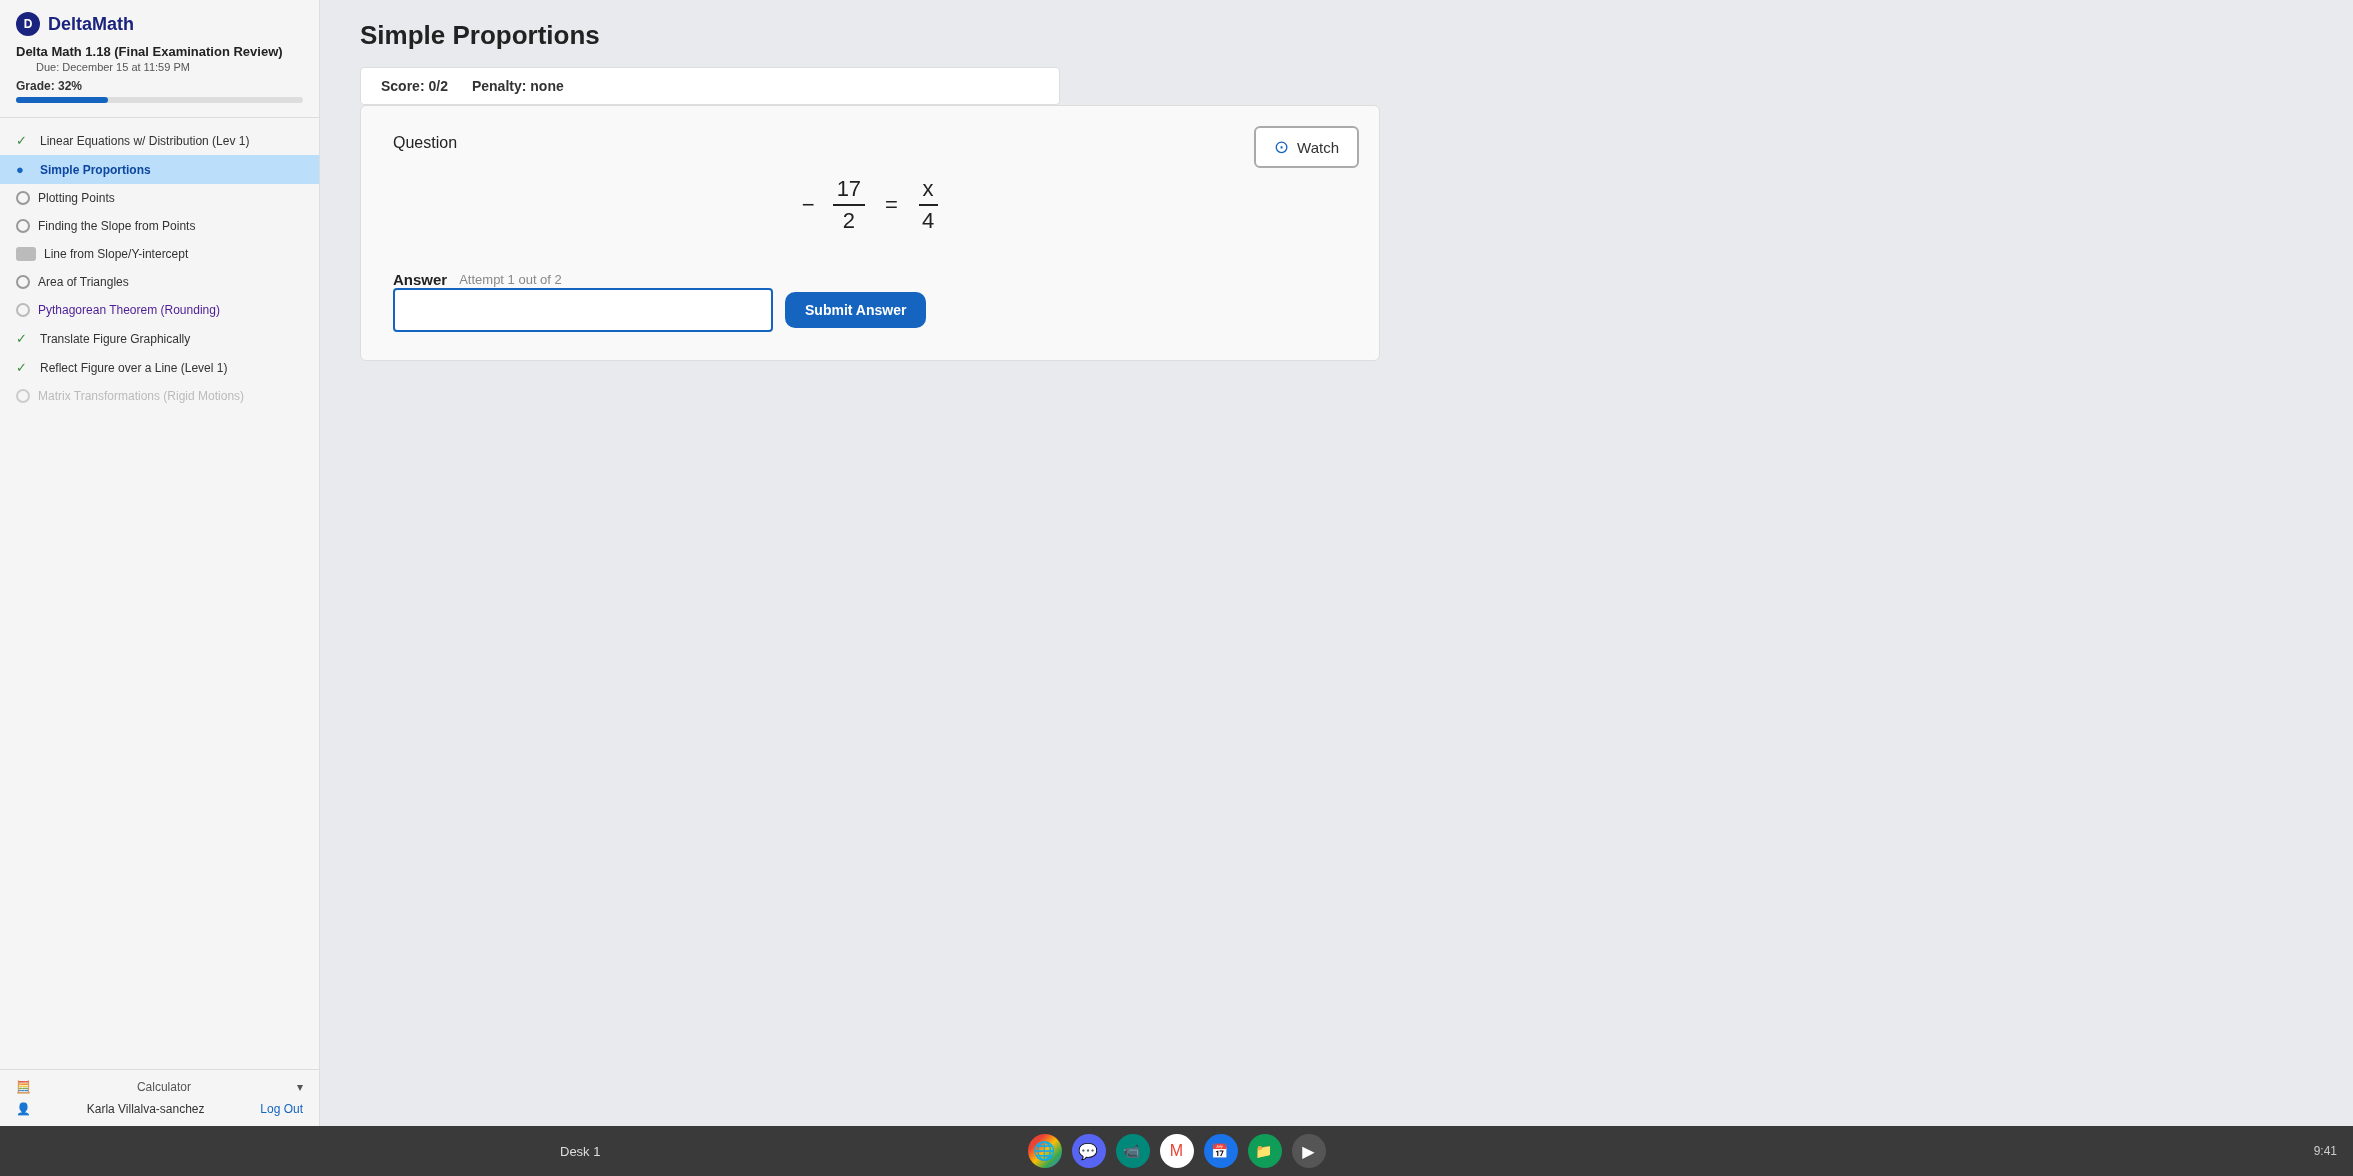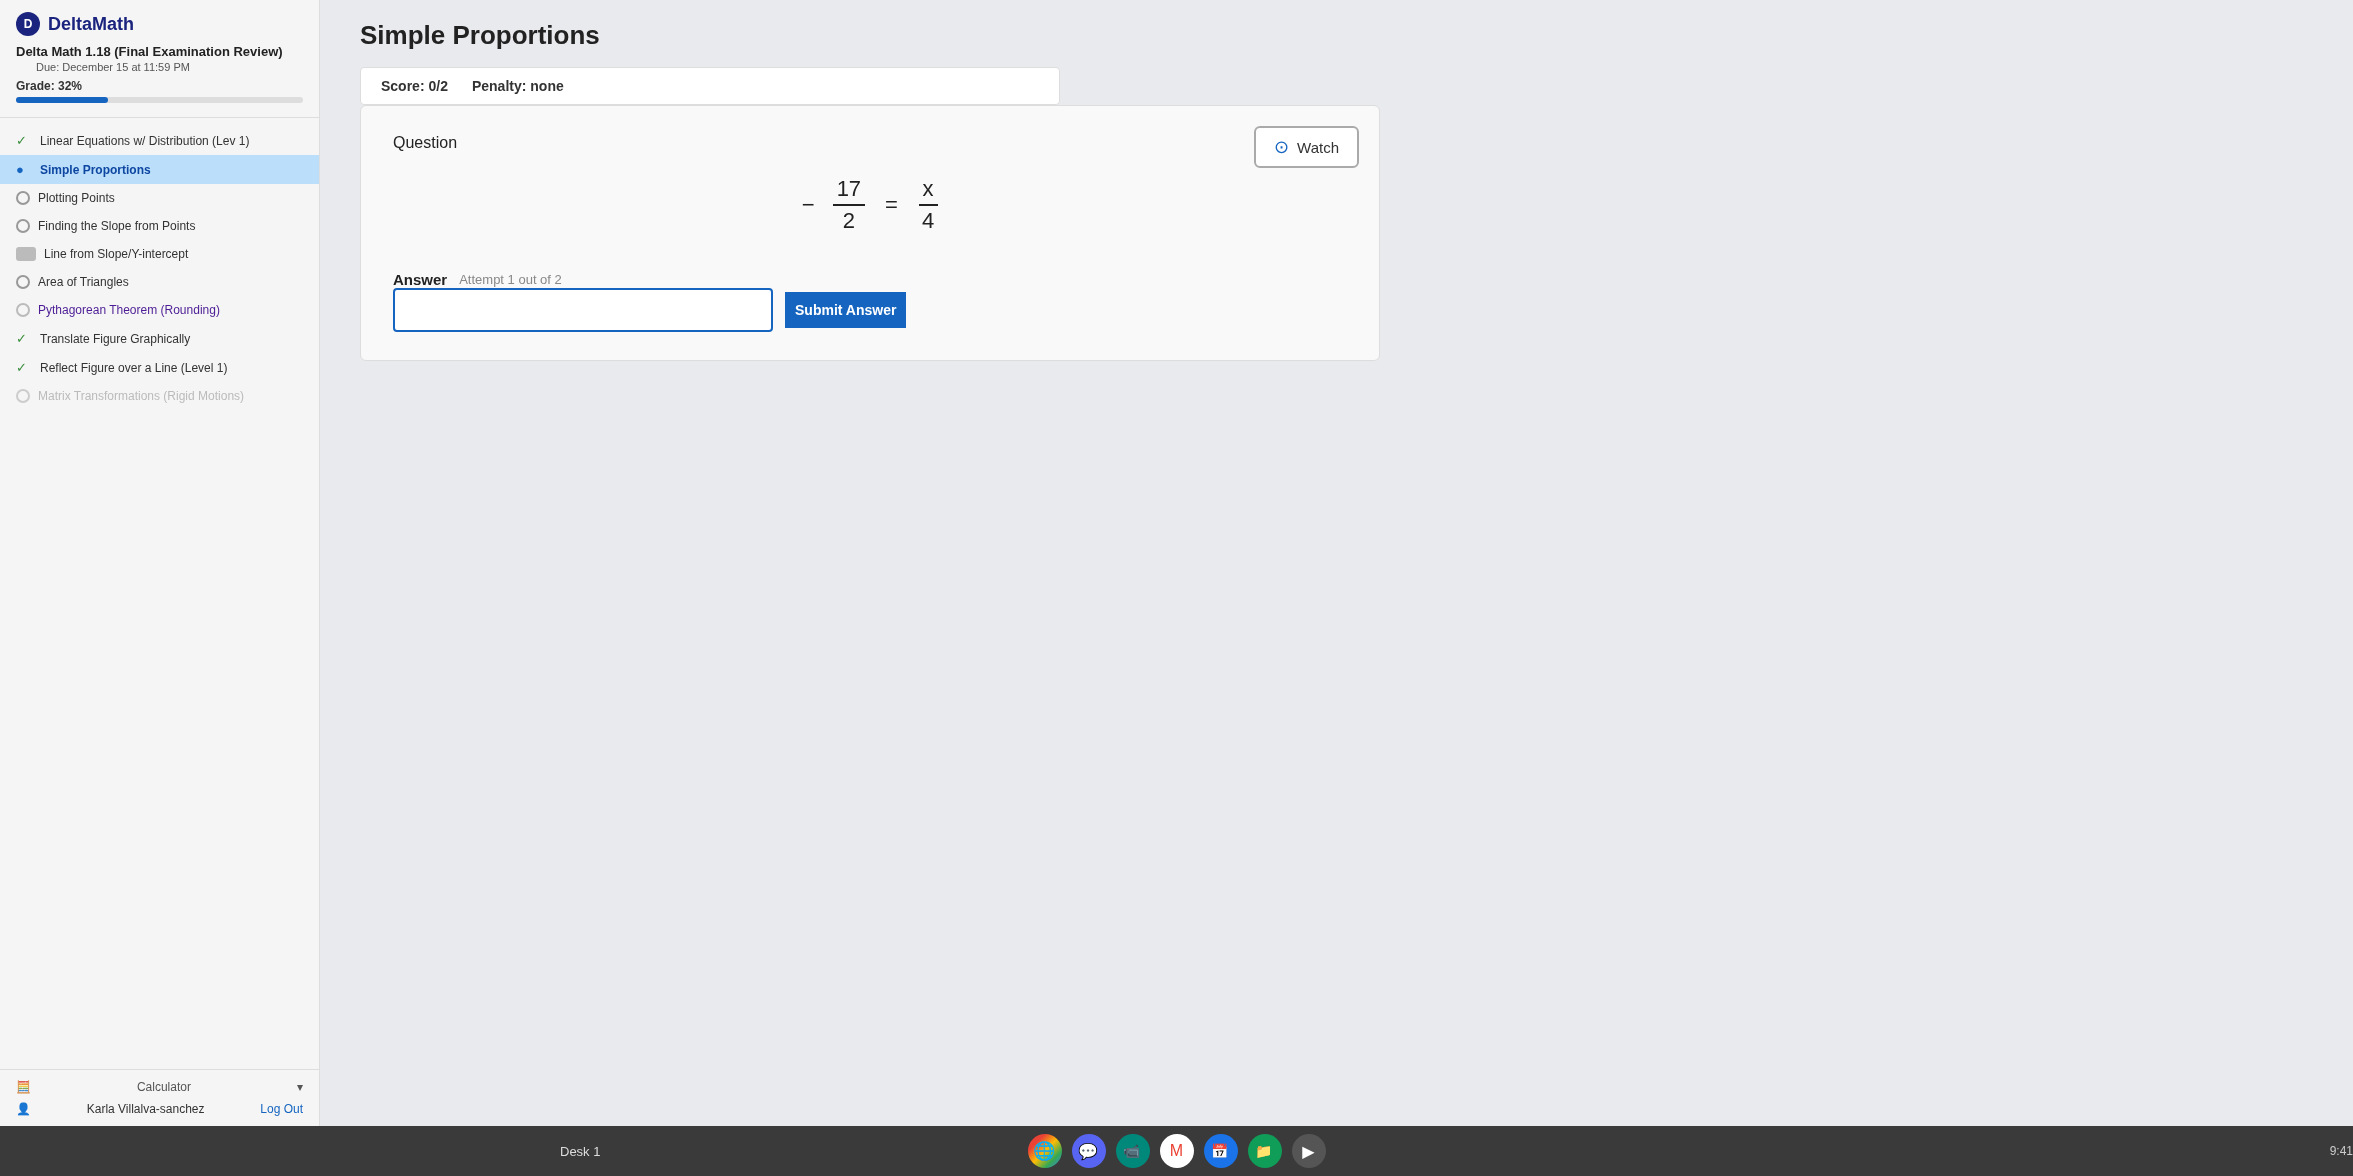--- a/index.html
+++ b/index.html
@@ -264,22 +264,22 @@
       border-radius: 4px;
       font-size: 16px;
       padding: 0 10px;
       background: #fff;
       outline: none;
     }
     .submit-btn {
       background: #1565c0;
       color: #fff;
       border: none;
-      border-radius: 0;
-      padding: 10px 10px;
+      border-radius: 10px;
+      padding: 10px 20px;
       font-size: 14px;
       font-weight: bold;
       cursor: pointer;
     }
     .watch-btn {
       position: absolute;
       top: 20px;
       right: 20px;
       display: flex;
       align-items: center;
@@ -325,21 +325,21 @@
     }
     .tb-icon.chrome { background: linear-gradient(135deg, #ea4335 25%, #fbbc05 50%, #34a853 75%, #4285f4 100%); }
     .tb-icon.discord { background: #5865f2; color: #fff; font-size: 16px; }
     .tb-icon.meet { background: #00897b; color: #fff; }
     .tb-icon.gmail { background: #fff; }
     .tb-icon.calendar { background: #1a73e8; color: #fff; }
     .tb-icon.drive { background: #0f9d58; color: #fff; }
     .tb-icon.play { background: #555; color: #fff; border-radius: 50%; }
     .taskbar-right {
       position: absolute;
-      right: 0;
+      right: 16px;
       display: flex;
       align-items: center;
       gap: 8px;
       color: #ccc;
       font-size: 12px;
     }
     .taskbar-desk-label {
       position: absolute;
       left: 560px;
       color: #ddd;

